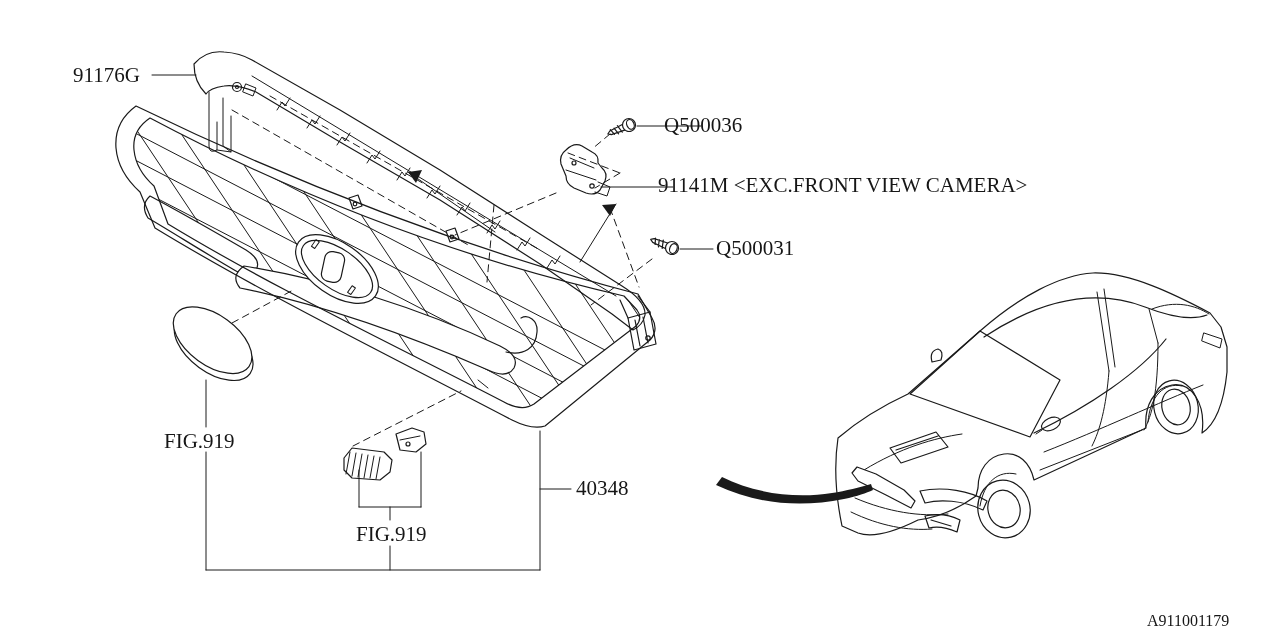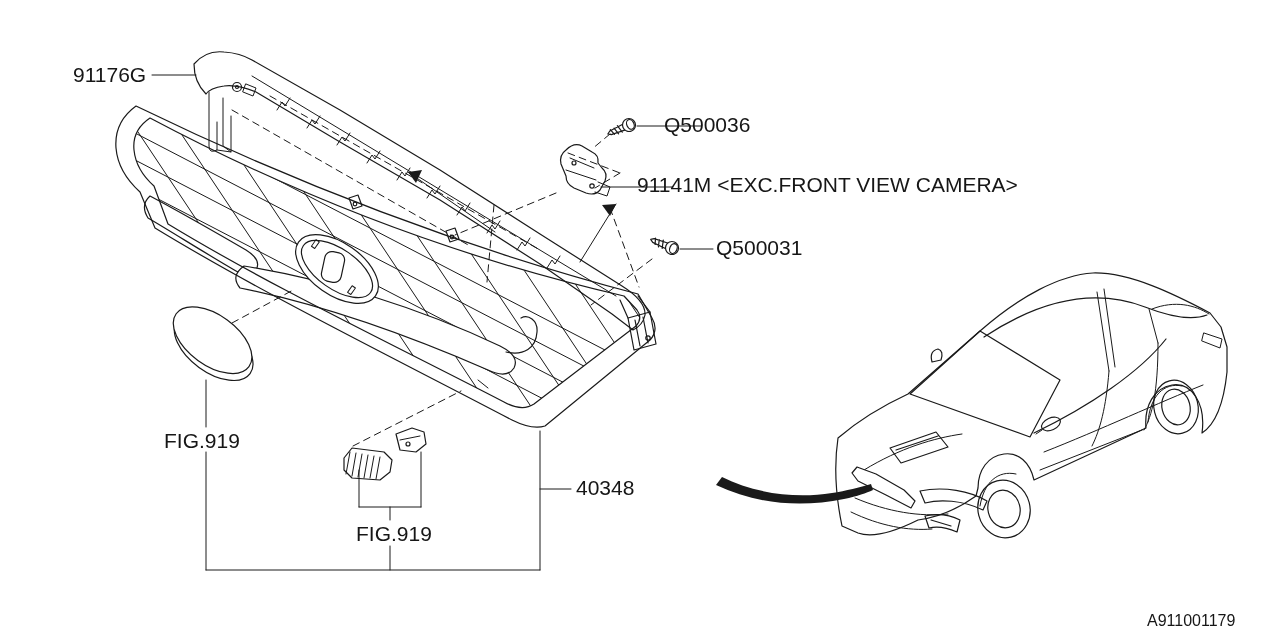--- a/index.html
+++ b/index.html
@@ -1,18 +1,18 @@
 <!DOCTYPE html>
 <html><head>
 <meta charset="utf-8">
 <style>
   html,body{margin:0;padding:0;background:#ffffff;}
   .stage{
     position:relative;width:1280px;height:640px;background:#ffffff;overflow:hidden;
-    font-family:Liberation Sans, sans-serif;
+    font-family:Liberation Serif, serif;
   }
   .stage svg{position:absolute;left:0;top:0;}
   .lbl{
     position:absolute;font-size:21px;line-height:24px;color:#161616;
     white-space:nowrap;letter-spacing:0px;
   }
   .lbl-id{font-size:16px;}
   .art{stroke:#1a1a1a;stroke-width:1.2;fill:none;stroke-linecap:round;stroke-linejoin:round;}
   .thin{stroke-width:1;}
   .fillw{fill:#ffffff;}
@@ -169,19 +169,19 @@
       <ellipse cx="1176" cy="407" rx="22" ry="27" transform="rotate(-14 1176 407)"></ellipse>
       <ellipse cx="1176" cy="407" rx="14" ry="18" transform="rotate(-14 1176 407)"></ellipse>
       <path class="thin" d="M980,506 C984,482 998,470 1016,474 M1148,422 C1150,396 1164,382 1182,386"></path>
     </g>
 
     <path class="fillb" d="M716,485 C756,504 800,508 844,499 C858,496 866,493 873,490 L871,484 C860,487 846,491 832,493 C794,499 754,493 722,477 Z"></path>
   </svg>
 
   <div class="lbl" style="left:73px;top:63px">91176G</div>
   <div class="lbl" style="left:664px;top:113px">Q500036</div>
-  <div class="lbl" style="left:637px;top:173px">91141M &lt;EXC.FRONT VIEW CAMERA&gt;</div>
+  <div class="lbl" style="left:658px;top:173px">91141M &lt;EXC.FRONT VIEW CAMERA&gt;</div>
   <div class="lbl" style="left:716px;top:236px">Q500031</div>
   <div class="lbl" style="left:164px;top:429px">FIG.919</div>
   <div class="lbl" style="left:356px;top:522px">FIG.919</div>
   <div class="lbl" style="left:576px;top:476px">40348</div>
   <div class="lbl lbl-id" style="left:1147px;top:609px">A911001179</div>
 </div>
 
 </body></html>

